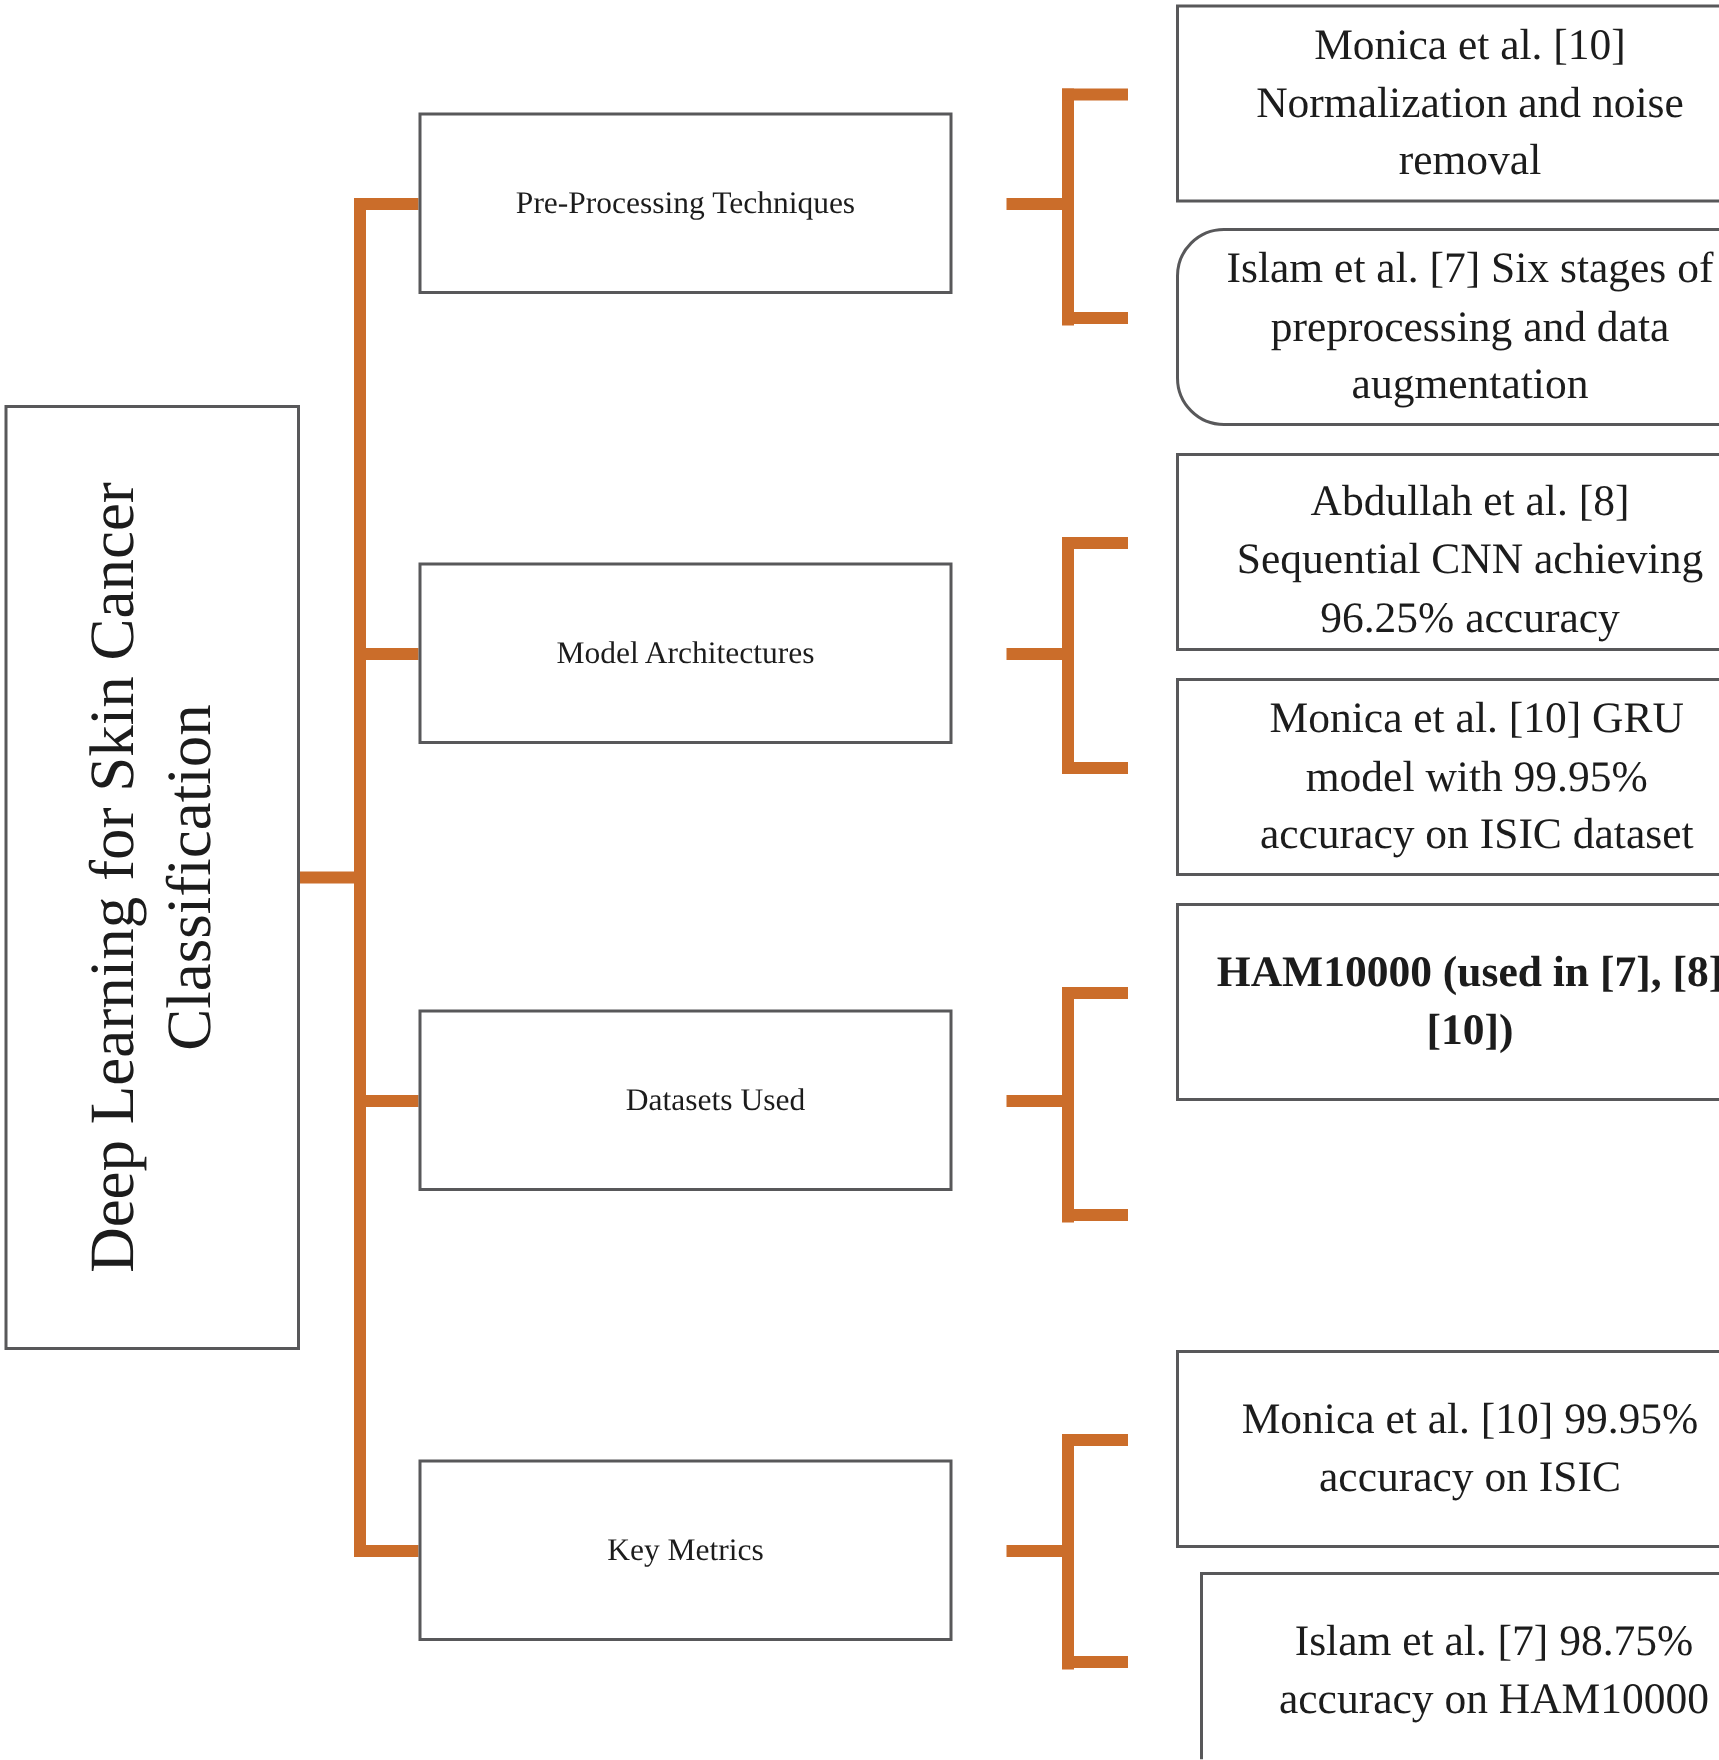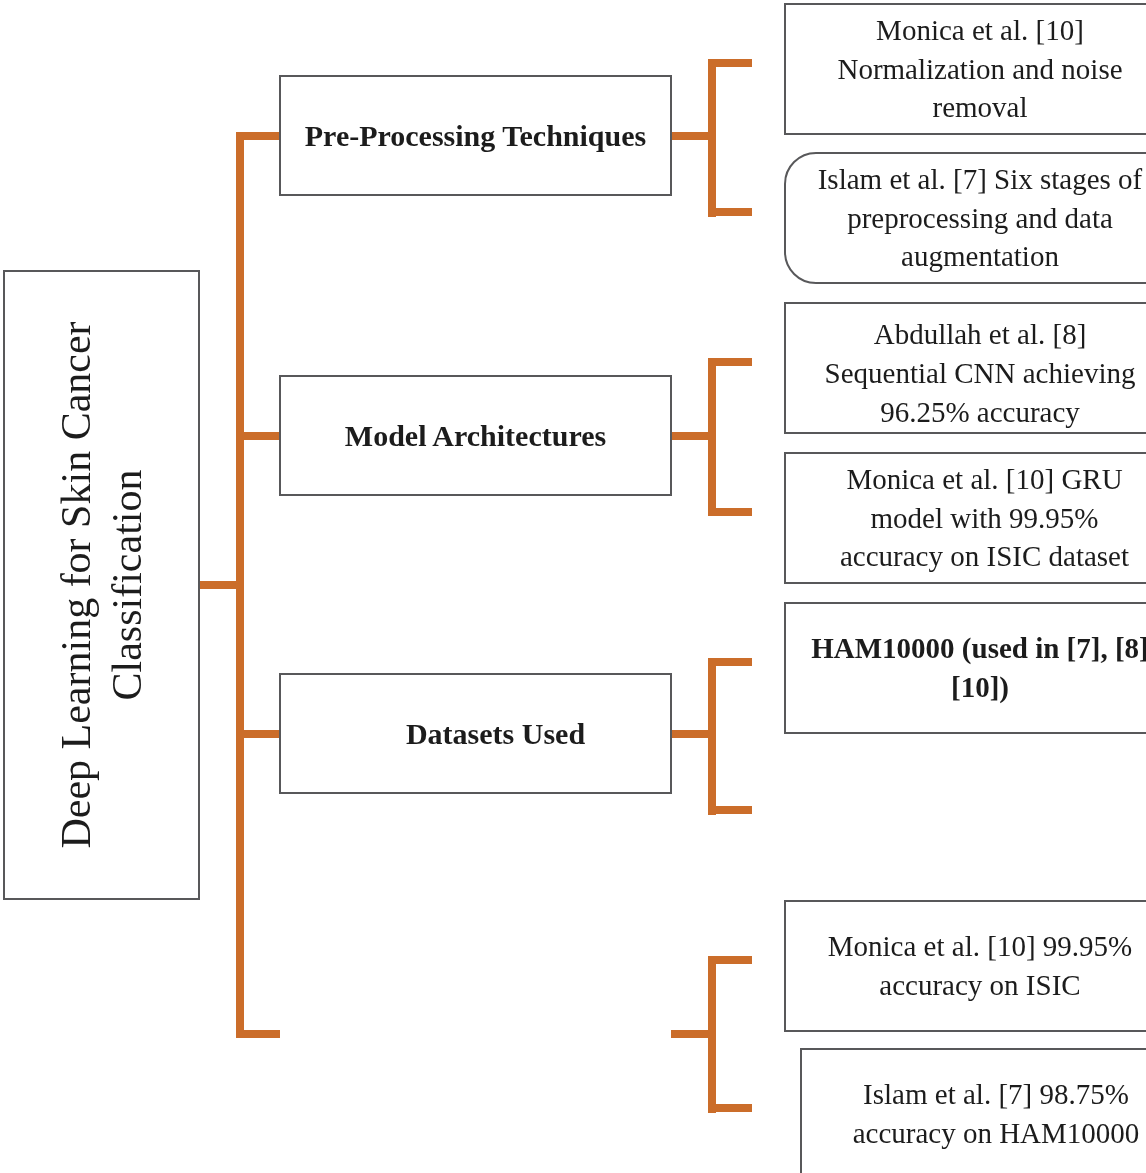--- a/index.html
+++ b/index.html
@@ -27,21 +27,21 @@
     text-align:center;
   }
   .root-box{left:3px;top:270px;width:197px;height:630px;}
   .root-text{
     position:absolute;left:50%;top:50%;
     width:630px;
     transform:translate(-50%,-50%) rotate(-90deg);
     font-size:42px;line-height:1.22;
     text-align:center;white-space:pre-line;
   }
-  .mid{left:279px;width:393px;height:121px;font-size:30px;font-weight:bold;}
+  .mid{left:279px;width:356px;height:121px;font-size:21px;}
   .leaf{left:784px;width:392px;height:132px;font-size:29px;line-height:1.34;padding:0 4px;}
   .txt{white-space:pre-line;display:block;width:100%;}
 </style>
 </head>
 <body>
 
 <div class="canvas">
 
   <div class="conn" style="left:198px;top:581px;width:46px;height:8px;"></div>
   <div class="conn" style="left:236px;top:132px;width:8px;height:906px;"></div>
@@ -73,20 +73,23 @@
 
   <div class="node mid" style="top:75px;">
     <span class="txt">Pre-Processing Techniques</span>
   </div>
   <div class="node mid" style="top:375px;align-items:center;">
     <span class="txt">Model Architectures</span>
   </div>
   <div class="node mid" style="top:673px;padding-left:40px;">
     <span class="txt">Datasets Used</span>
   </div>
+  <div class="node mid" style="top:973px;">
+    <span class="txt">Key Metrics</span>
+  </div>
 
   <div class="node leaf" style="top:3px;">
     <span class="txt">Monica et al. [10]
 Normalization and noise
 removal</span>
   </div>
   <div class="node leaf" style="top:152px;border-radius:32px;">
     <span class="txt">Islam et al. [7] Six stages of
 preprocessing and data
 augmentation</span>

